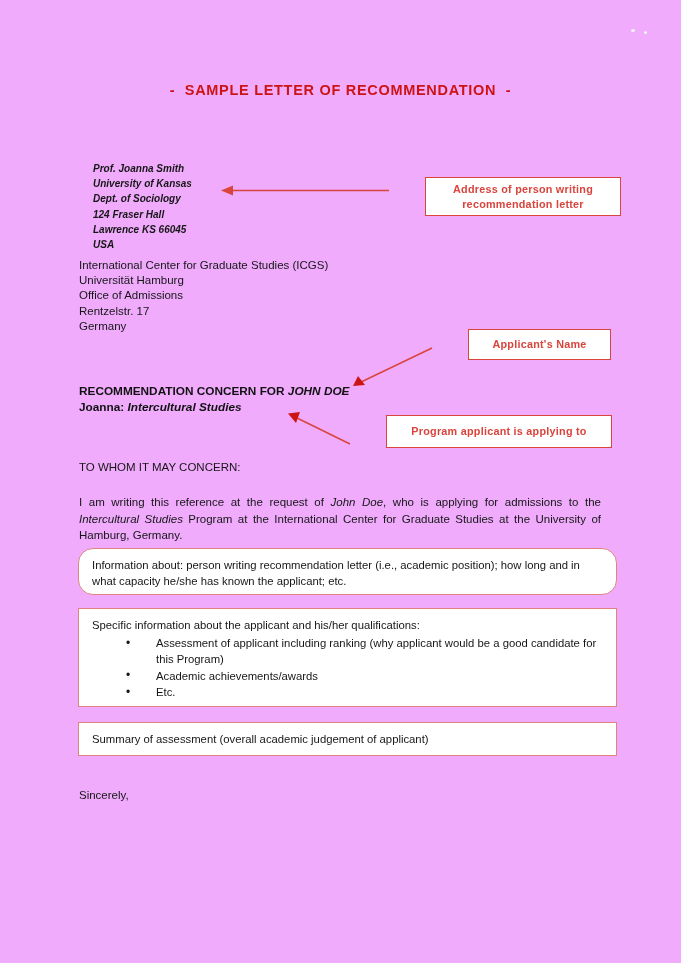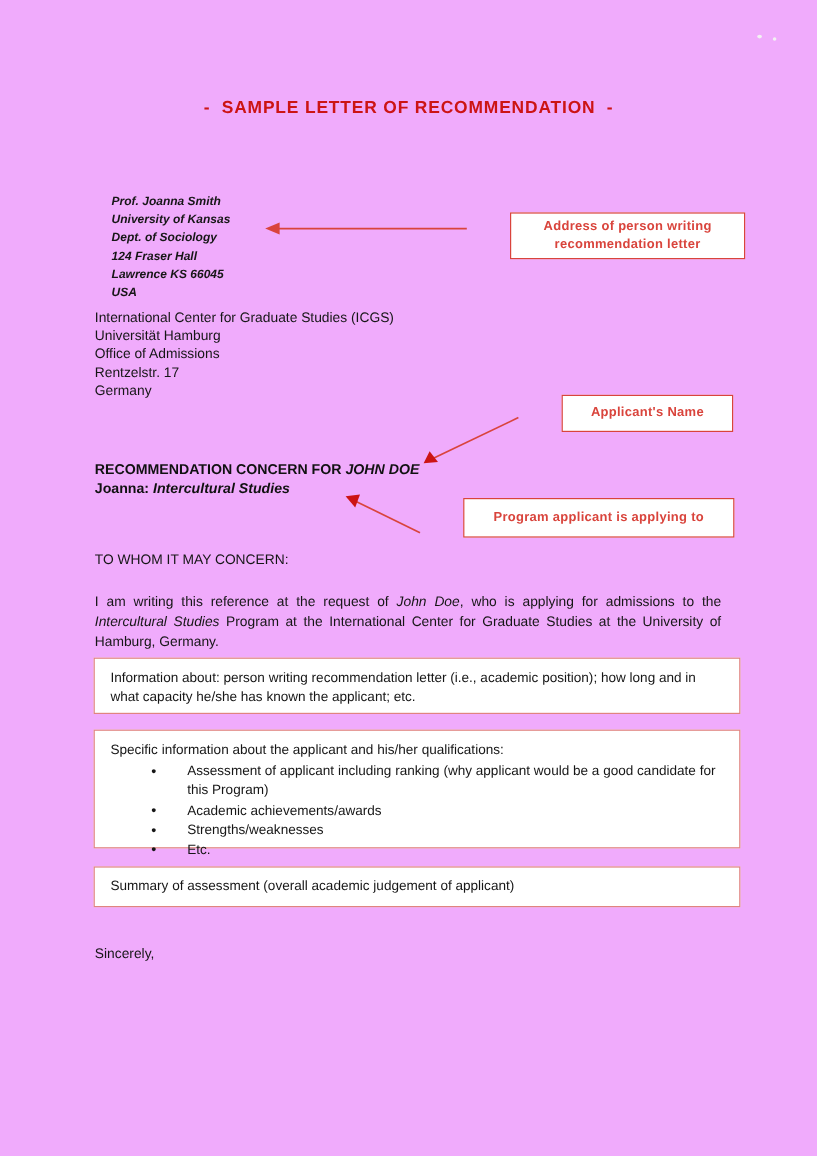--- a/index.html
+++ b/index.html
@@ -101,21 +101,21 @@
     position: absolute;
     left: 78px;
     border: 1.5px solid #e08480;
     box-sizing: border-box;
     background: #ffffff;
     padding: 8px 12px 8px 13px;
     font-size: 11.3px;
     line-height: 16px;
     color: #161616;
   }
-  #inst-box-1 { top: 548px; width: 539px; height: 47px; }
+  #inst-box-1 { top: 548px; width: 539px; height: 47px; border-radius: 15px; }
   #inst-box-2 { top: 608px; width: 539px; height: 99px; }
   #inst-box-3 { top: 722px; width: 539px; height: 34px; }
 
   .bullet-list {
     list-style: none;
     margin: 2px 0 0 0;
     padding: 0 0 0 34px;
   }
   .bullet-list li {
     position: relative;
@@ -220,21 +220,20 @@
 
   <div class="inst-box" id="inst-box-1">
     <span>Information about: person writing recommendation letter (i.e., academic position); how long and in what capacity he/she has known the applicant; etc.</span>
   </div>
 
   <div class="inst-box" id="inst-box-2">
     <div>Specific information about the applicant and his/her qualifications:</div>
     <ul class="bullet-list">
       <li>Assessment of applicant including ranking (why applicant would be a good candidate for this Program)</li>
       <li>Academic achievements/awards</li>
-      <li>Strengths/weaknesses</li>
       <li>Etc.</li>
     </ul>
   </div>
 
   <div class="inst-box" id="inst-box-3">
     <span>Summary of assessment (overall academic judgement of applicant)</span>
   </div>
 
   <div class="signoff">Sincerely,</div>
 

